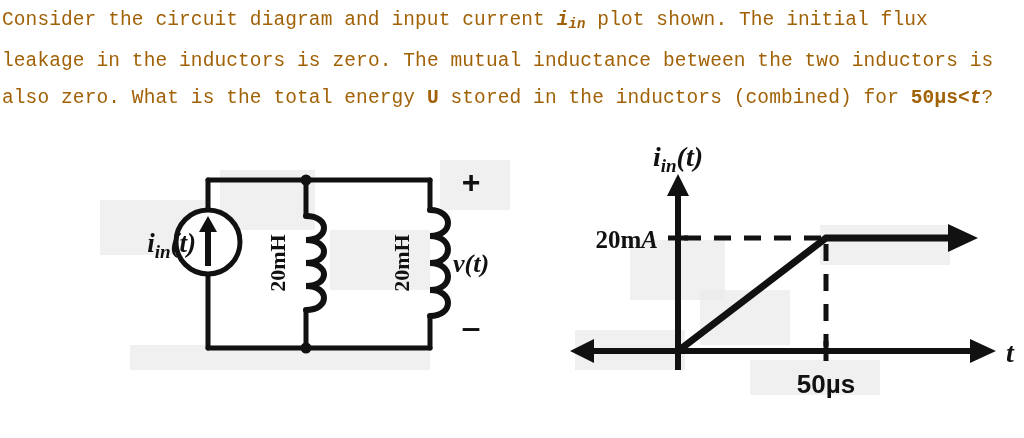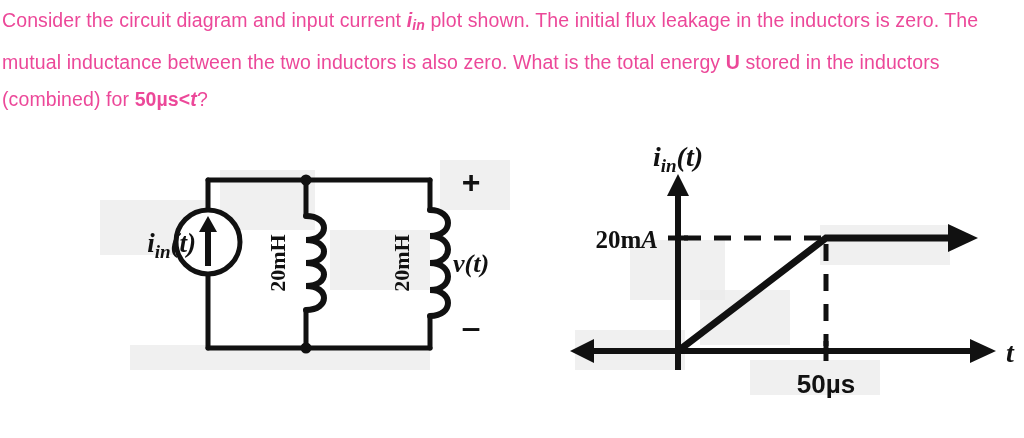--- a/index.html
+++ b/index.html
@@ -16,23 +16,23 @@
   }
 
   
   #question-text {
     position: absolute;
     left: 2px;
     top: 2px;
     width: 1020px;
     font-size: 19.5px;
     line-height: 37px;
-    color: #ec4899;
+    color: #a16207;
     letter-spacing: 0.1px;
-    font-family: Liberation Sans, sans-serif;
+    font-family: Liberation Mono, monospace;
   }
   #question-text .b { font-weight: bold; }
   #question-text .bi { font-weight: bold; font-style: italic; }
   #question-text .sub {
     font-size: 0.72em;
     vertical-align: -0.22em;
     font-style: italic;
     font-weight: bold;
   }
 

